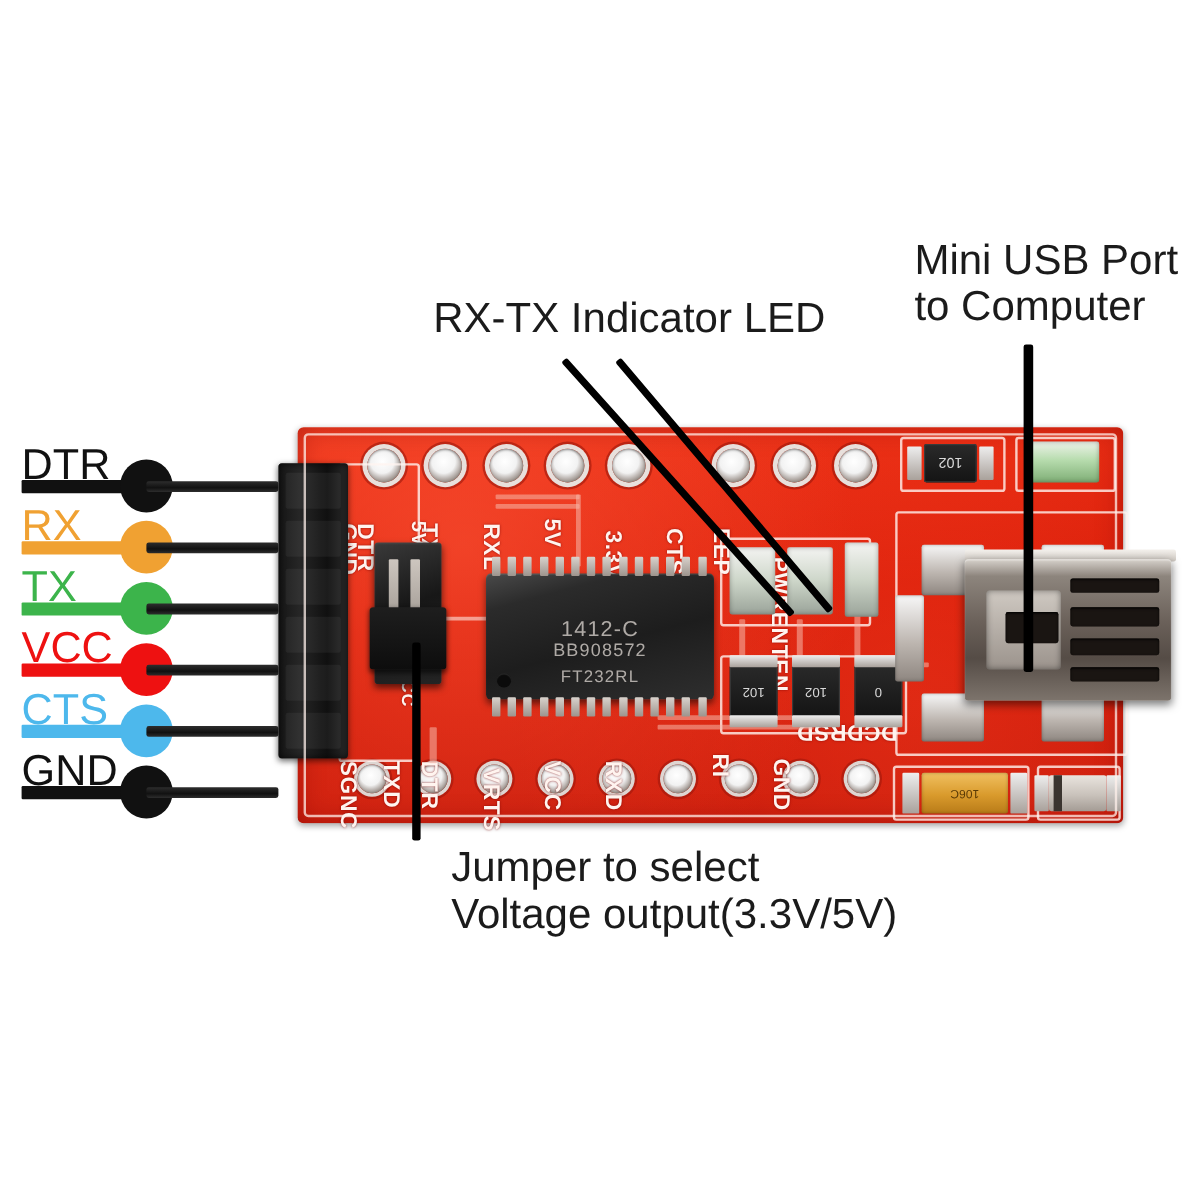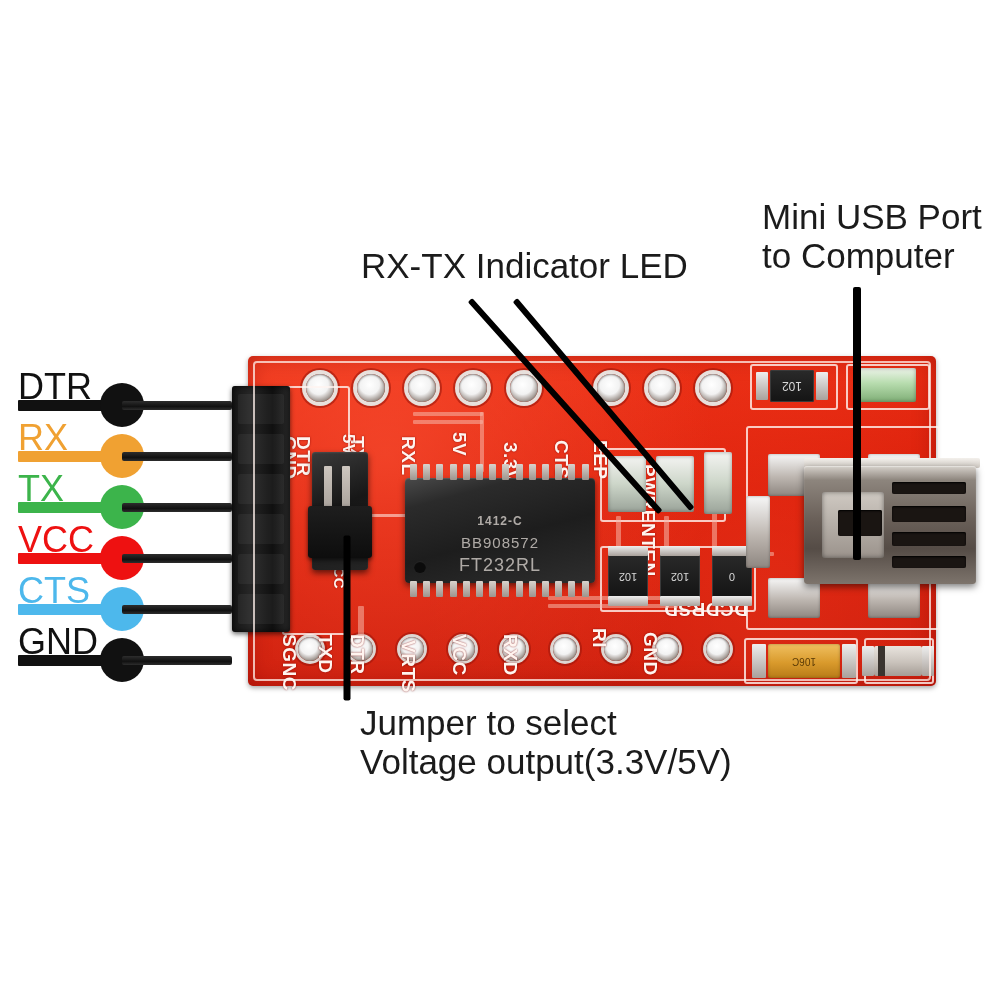--- a/index.html
+++ b/index.html
@@ -3,21 +3,21 @@
 <meta charset="utf-8">
 <style>
   html,body{margin:0;padding:0;background:#ffffff;}
   body{width:1000px;height:1000px;overflow:hidden;font-family:"Liberation Sans",sans-serif;}
   #stage{position:relative;width:1000px;height:1000px;background:#fff;}
 
   
   .anno{position:absolute;color:#1b1b1b;font-family:"Liberation Sans",sans-serif;font-weight:400;line-height:1.12;white-space:pre;}
   #anno-led{left:361px;top:246px;font-size:35px;}
   #anno-usb{left:762px;top:197px;font-size:35px;}
-  #anno-jumper{left:360px;top:703px;font-size:35px;}
+  #anno-jumper{left:376px;top:703px;font-size:35px;}
 
   
   .ptr{position:absolute;background:#000;transform-origin:0 50%;border-radius:2px;}
 
   
   .wirelabel{position:absolute;font-size:36px;font-family:"Liberation Sans",sans-serif;letter-spacing:0px;line-height:1;}
   .wire{position:absolute;height:11px;border-radius:1px;}
   .wiredot{position:absolute;border-radius:50%;}
   .wirepin{position:absolute;height:9px;background:linear-gradient(180deg,#2d2d2d,#111 60%,#2d2d2d);border-radius:2px;}
 
@@ -141,23 +141,23 @@
     <div class="trace" style="left:300px; top:240px; width:130px; height:4px;"></div>
     <div class="trace" style="left:300px; top:248px; width:130px; height:4px;"></div>
     <div class="trace" style="left:368px; top:160px; width:5px; height:34px;"></div>
     <div class="trace" style="left:416px; top:160px; width:5px; height:34px;"></div>
     <div class="trace" style="left:464px; top:150px; width:5px; height:50px;"></div>
     <div class="trace" style="left:478px; top:196px; width:48px; height:4px;"></div>
     <div class="tracew" style="left:120px; top:158px; width:112px; height:3px;"></div>
     <div class="trace" style="left:110px; top:250px; width:6px; height:30px;"></div>
 
     <div id="chip" style="left:157px; top:122px;">
-      <div class="marking" style="top:36px; font-size:12px;font-weight:bold;">1412-C</div>
+      <div class="marking" style="top:36px; font-size:18px;">1412-C</div>
       <div class="marking" style="top:56px; font-size:15px;">BB908572</div>
-      <div class="marking" style="top:77px; font-size:18px;">FT232RL</div>
+      <div class="marking" style="top:77px; font-size:14px;">FT232RL</div>
       <div class="chipdot"></div>
     </div>
 
     <div id="chiplegs-top" style="position: absolute; left: 0px; top: 0px;">
         <div class="chipleg" style="left: 162px; top: 108px;"></div>
         <div class="chipleg" style="left: 175.2px; top: 108px;"></div>
         <div class="chipleg" style="left: 188.4px; top: 108px;"></div>
         <div class="chipleg" style="left: 201.6px; top: 108px;"></div>
         <div class="chipleg" style="left: 214.8px; top: 108px;"></div>
         <div class="chipleg" style="left: 228px; top: 108px;"></div>

